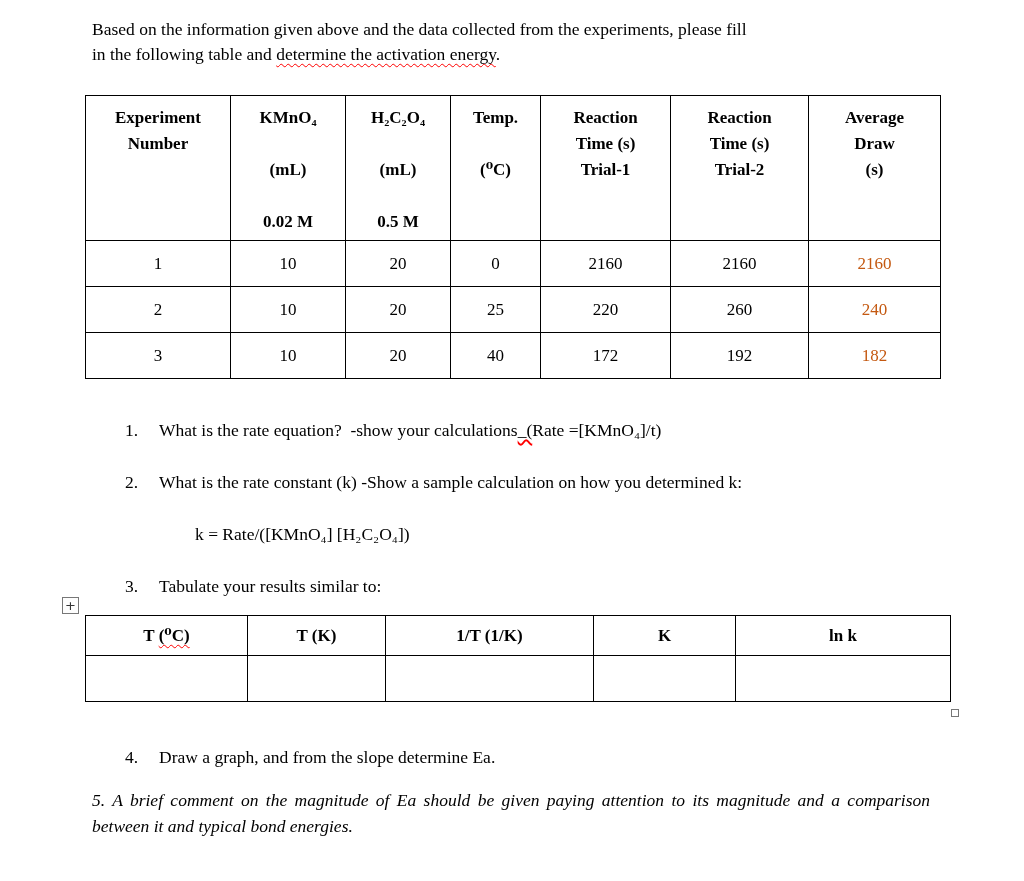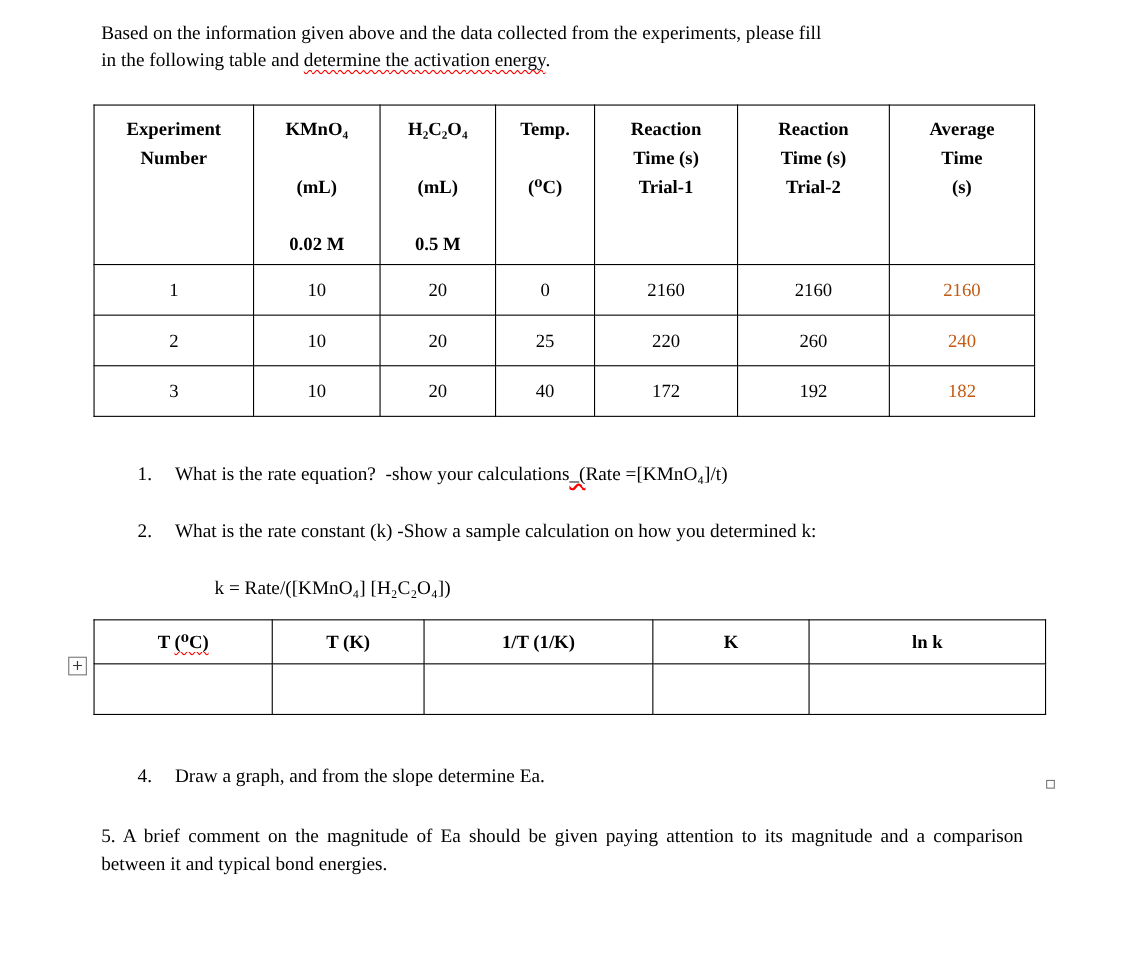--- a/index.html
+++ b/index.html
@@ -100,25 +100,26 @@
     font-size: 17px;
     font-weight: 700;
     text-align: center;
     vertical-align: middle;
   }
   .results-table td { height: 46px; }
 
   
   .para5 {
     margin-left: 92px;
-    margin-top: 28px;
+    margin-top: 17px;
     width: 838px;
     text-align: justify;
     font-size: 17.5px;
     line-height: 26px;
+    font-style: italic;
   }
   .q4-item { margin-top: 42px; }
 
   
   .move-handle {
     position: absolute;
     left: 62px; top: 597px;
     width: 17px; height: 17px;
     border: 1px solid #777;
     background: #fdfdfd;
@@ -188,21 +189,21 @@
         <div class="hline">Time (s)</div>
         <div class="hline reg">Trial-1</div>
       </th>
       <th>
         <div class="hline">Reaction</div>
         <div class="hline">Time (s)</div>
         <div class="hline reg">Trial-2</div>
       </th>
       <th>
         <div class="hline">Average</div>
-        <div class="hline">Time</div>
+        <div class="hline">Draw</div>
         <div class="hline">(s)</div>
       </th>
     </tr>
     <tr>
       <td>1</td>
       <td>10</td>
       <td>20</td>
       <td>0</td>
       <td>2160</td>
       <td>2160</td>
@@ -232,20 +233,23 @@
   <div class="list-item first-q">
     <span class="num">1.</span><span class="qtext"><span>What is the rate equation?  -show your calculations</span><span class="redmark">_(</span><span>Rate =[KMnO₄]/t)</span></span>
   </div>
 
   <div class="list-item">
     <span class="num">2.</span><span class="qtext">What is the rate constant (k) -Show a sample calculation on how you determined k:</span>
   </div>
 
   <div class="k-eq">k = Rate/([KMnO₄] [H₂C₂O₄])</div>
 
+  <div class="list-item">
+    <span class="num">3.</span><span class="qtext">Tabulate your results similar to:</span>
+  </div>
 
   <div class="move-handle">+</div>
 
   <table class="results-table">
     <colgroup>
       <col style="width:162px">
         <col style="width:138px">
         <col style="width:208px">
       <col style="width:142px">
         <col style="width:215px">

